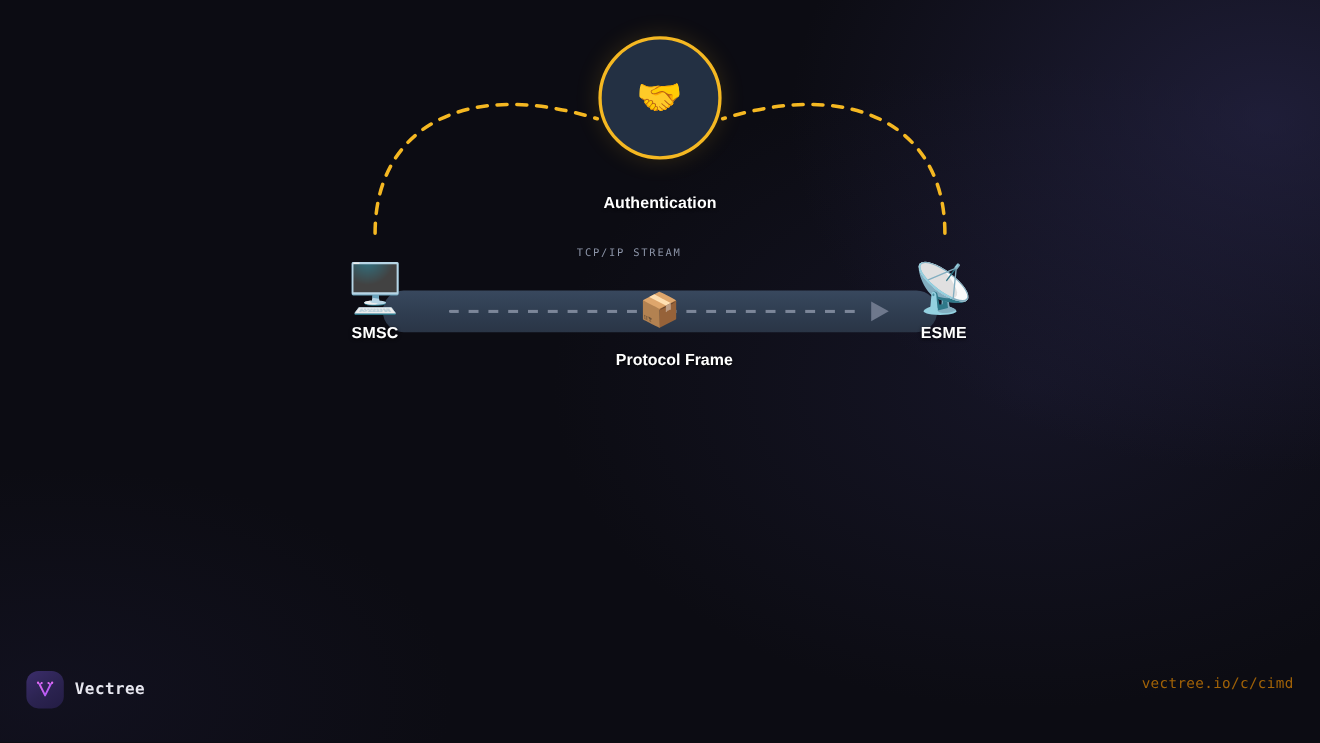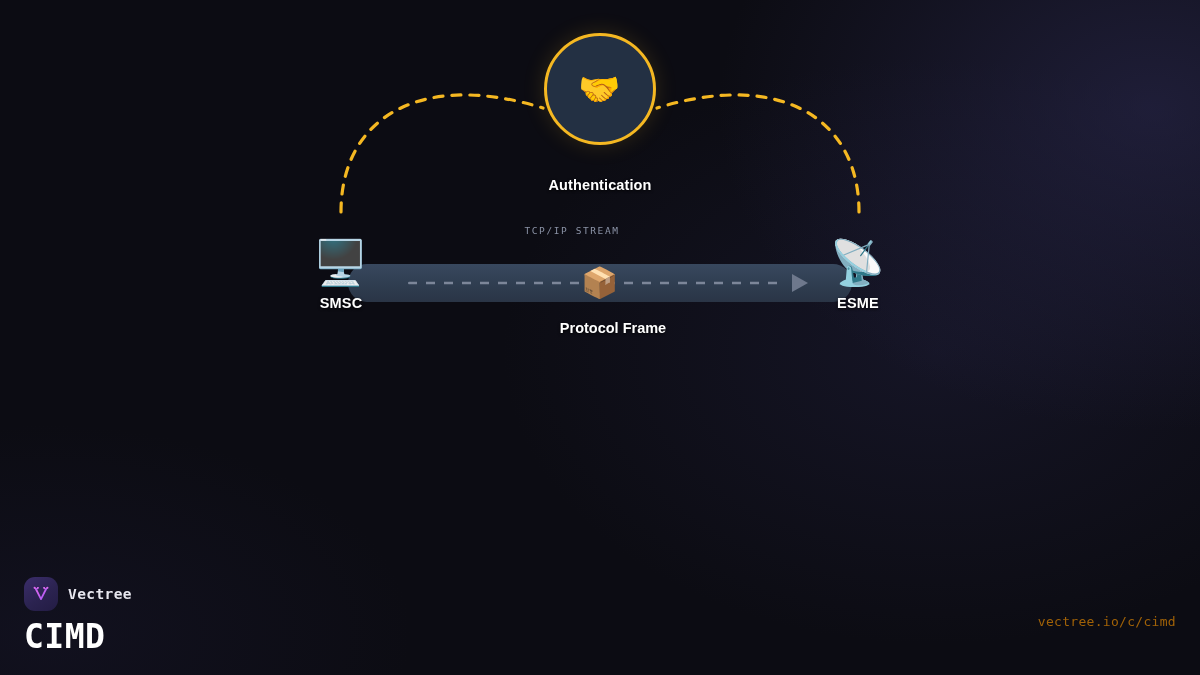--- a/index.html
+++ b/index.html
@@ -180,16 +180,15 @@
         <path d="M6.2 6.6 L4.3 4.4 M6.2 6.6 L8.3 4.6" fill="none" stroke="url(#vg)" stroke-width="1.6" stroke-linecap="round"></path>
         <path d="M17.8 6.6 L19.7 4.4 M17.8 6.6 L15.7 4.6" fill="none" stroke="url(#vg)" stroke-width="1.6" stroke-linecap="round"></path>
         <circle cx="4.3" cy="4.4" r="1.25" fill="#e06bf0"></circle>
         <circle cx="8.3" cy="4.6" r="1.1" fill="#e06bf0"></circle>
         <circle cx="19.7" cy="4.4" r="1.25" fill="#e06bf0"></circle>
         <circle cx="15.7" cy="4.6" r="1.1" fill="#e06bf0"></circle>
       </svg>
     </div>
     <span id="brand-name">Vectree</span>
   </div>
-  <div id="protocol-title">CIMD</div>
 </div>
 
 <div id="footer-url">vectree.io/c/cimd</div>
 
 </body></html>

